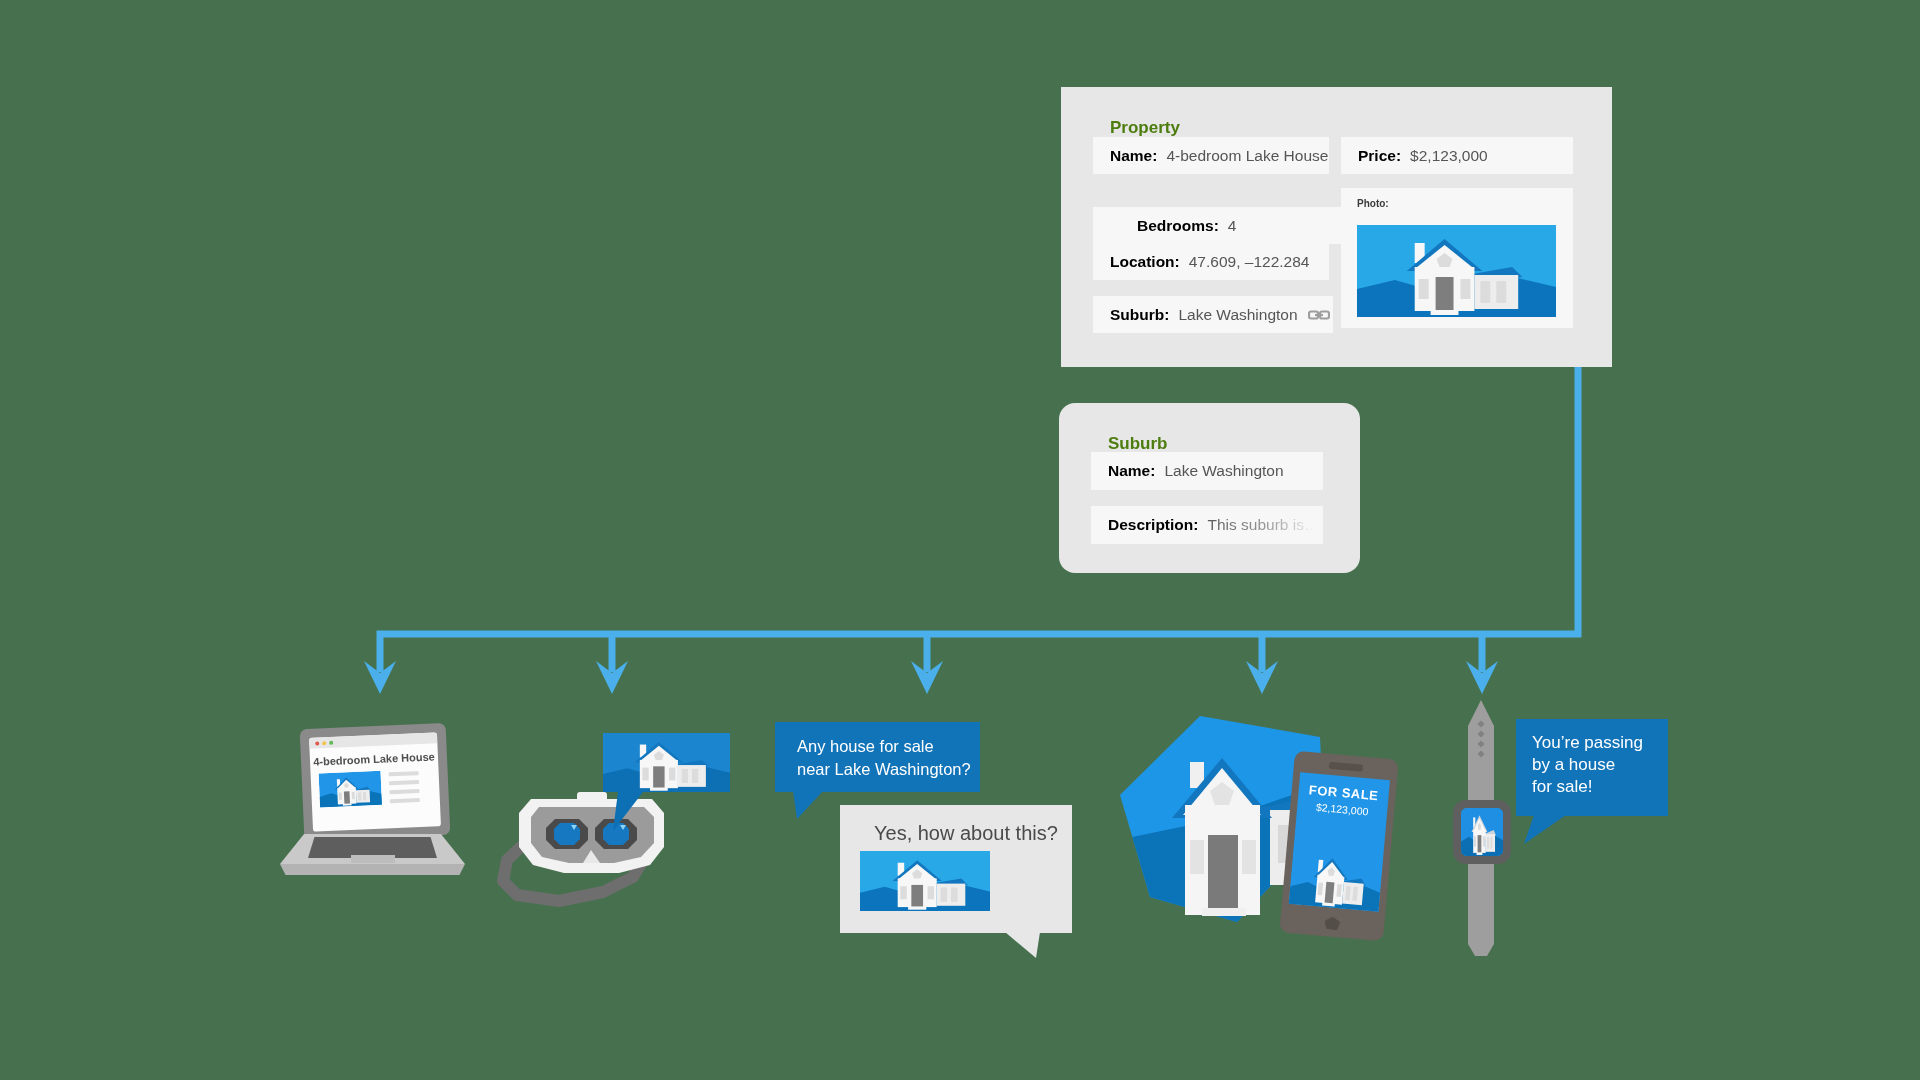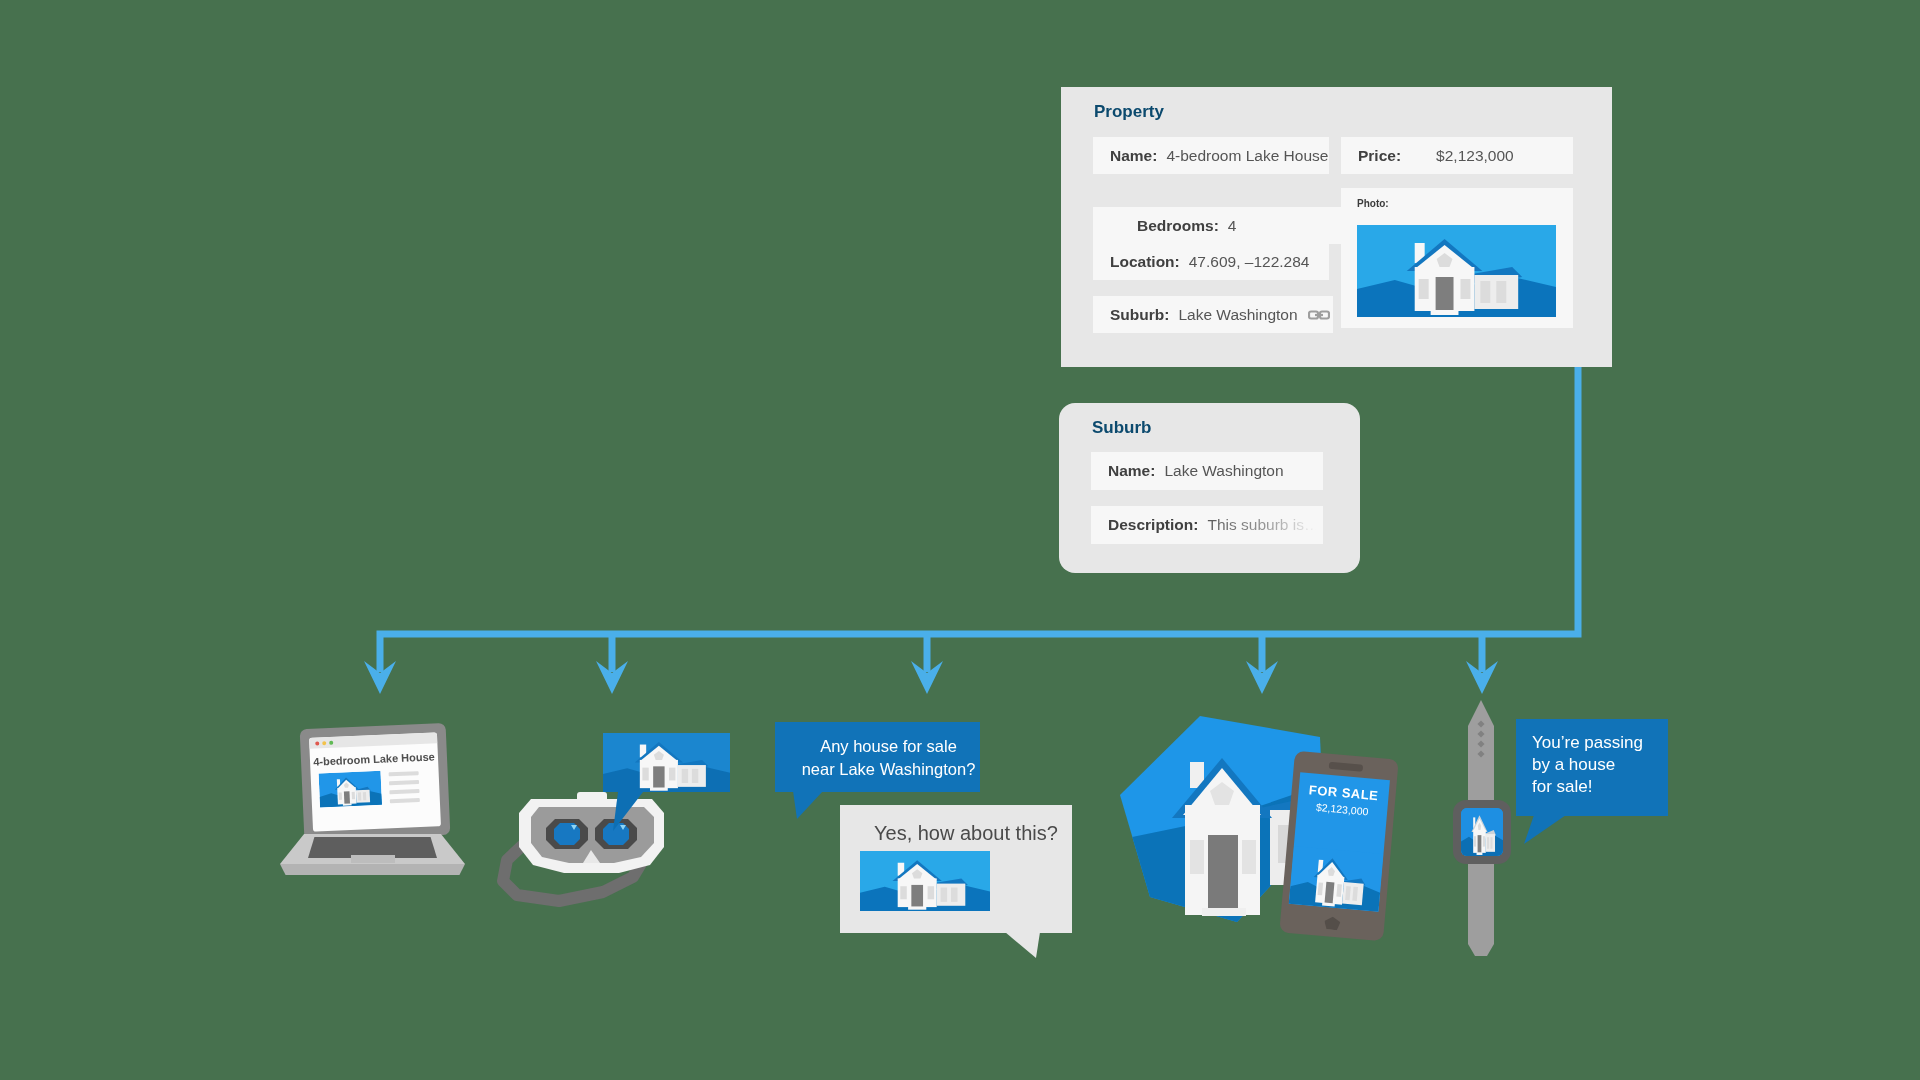--- a/index.html
+++ b/index.html
@@ -4,23 +4,23 @@
 <style>
   html,body{margin:0;padding:0;}
   body{font-family:"Liberation Sans",sans-serif;}
   .canvas{position:relative;width:1920px;height:1080px;background:#47714E;overflow:hidden;}
 
   
   .connector{position:absolute;left:0;top:0;width:1920px;height:1080px;pointer-events:none;}
 
   
   .card{position:absolute;background:#E7E7E7;}
-  .card h2{margin:0;position:absolute;left:33px;top:15px;font-size:17px;font-weight:bold;color:#0c4a6e;}
+  .card h2{margin:16px;position:absolute;left:33px;top:15px;font-size:17px;font-weight:bold;color:#4d7c0f;}
   .frow{position:absolute;background:#F7F7F7;font-size:15.5px;display:flex;align-items:center;padding-left:17px;box-sizing:border-box;}
-  .frow b{color:#404040;margin-right:9px;white-space:nowrap;}
+  .frow b{color:#000000;margin-right:9px;white-space:nowrap;}
   .frow span{color:#555;white-space:nowrap;}
   #property-card{left:1061px;top:87px;width:551px;height:280px;}
   #suburb-card{left:1059px;top:403px;width:301px;height:170px;border-radius:16px;}
   .photo-panel{position:absolute;left:280px;top:101px;width:232px;height:140px;background:#F7F7F7;}
   .photo-panel .plabel{position:absolute;left:16px;top:10px;font-size:10px;font-weight:bold;color:#3B3B3B;}
   .photo-panel .house{position:absolute;left:16px;top:37px;width:199px;height:92px;}
   .linkicon{margin-left:10px;flex:0 0 auto;}
   .fade-text{background:linear-gradient(90deg,#5A5A5A 0%,#9A9A9A 55%,rgba(154,154,154,0) 98%);
     -webkit-background-clip:text;background-clip:text;color:transparent !important;}
 
@@ -52,21 +52,21 @@
       clip-path:polygon(0 0,100% 0,97% 100%,3% 100%);}
 
   
   #vr{position:absolute;left:495px;top:725px;width:250px;height:200px;}
   #vr .callout{position:absolute;left:108px;top:8px;width:127px;height:59px;}
   #vr svg{position:absolute;left:0;top:0;}
 
   
   #chat{position:absolute;left:775px;top:720px;width:310px;height:245px;}
   #chat .qbubble{position:absolute;left:0;top:2px;width:205px;height:70px;background:#1173B8;
-      color:#FFF;font-size:16.5px;line-height:23px;padding:13px 0 0 22px;box-sizing:border-box;text-align:center;}
+      color:#FFF;font-size:16.5px;line-height:23px;padding:13px 0 0 22px;box-sizing:border-box;}
   #chat .abubble{position:absolute;left:65px;top:85px;width:232px;height:128px;background:#E7E7E7;}
   #chat .atext{position:absolute;left:34px;top:17px;font-size:20px;color:#4A4A4A;white-space:nowrap;}
   #chat .ahouse{position:absolute;left:20px;top:46px;width:130px;height:60px;}
 
   
   #scene{position:absolute;left:1108px;top:700px;width:300px;height:245px;}
   #scene .phone{position:absolute;left:179px;top:55px;width:104px;height:182px;background:#6A625C;border-radius:9px;transform:rotate(5deg);}
   #scene .speaker{position:absolute;left:35px;top:8px;width:34px;height:7px;background:#57504B;border-radius:3px;}
   #scene .pscreen{position:absolute;left:7px;top:21px;width:90px;height:132px;background:#2196E8;overflow:hidden;}
   #scene .forsale{margin-top:9px;text-align:center;color:#FFF;font-weight:bold;font-size:13px;letter-spacing:.5px;}
@@ -145,21 +145,21 @@
     <div class="frow" style="left:32px;top:209px;width:240px;height:37px;">
       <b>Suburb:</b>
       <span>Lake Washington</span>
       <svg class="linkicon" width="22" height="12" viewBox="0 0 22 12">
         <rect x="1" y="2.5" width="9" height="7" rx="2" fill="none" stroke="#9E9E9E" stroke-width="2.2"></rect>
         <rect x="12" y="2.5" width="9" height="7" rx="2" fill="none" stroke="#9E9E9E" stroke-width="2.2"></rect>
         <line x1="7" y1="6" x2="15" y2="6" stroke="#9E9E9E" stroke-width="2.2"></line>
       </svg>
     </div>
 
-    <div class="frow" style="left:280px;top:50px;width:232px;height:37px;gap:26px;">
+    <div class="frow" style="left:280px;top:50px;width:232px;height:37px;">
       <b>Price:</b>
       <span>$2,123,000</span>
     </div>
 
     <div class="photo-panel">
       <div class="plabel">Photo:</div>
       <svg class="house house-photo" viewBox="0 0 200 92" preserveAspectRatio="none">
         <use href="#house-shape"></use>
       </svg>
     </div>

